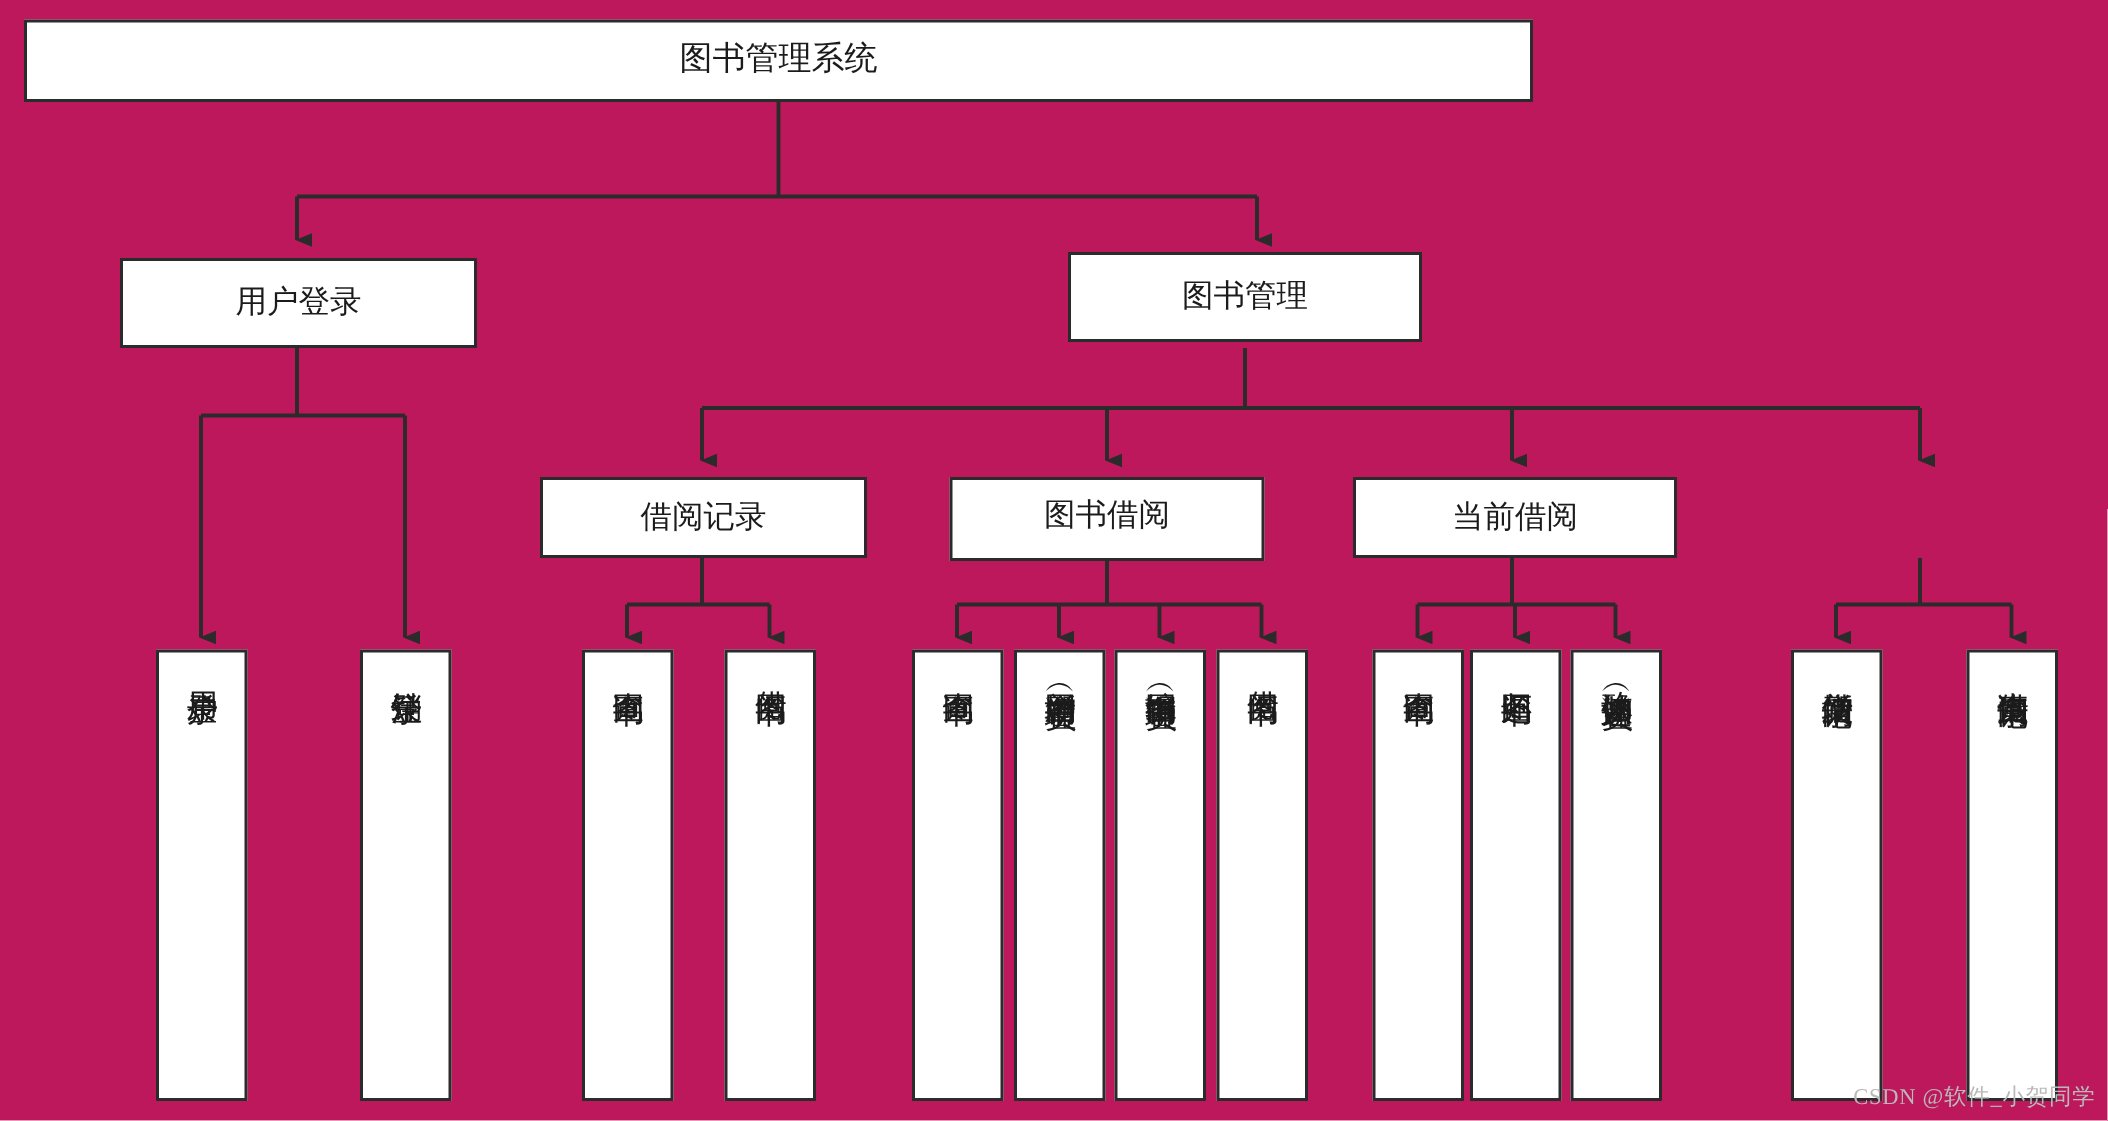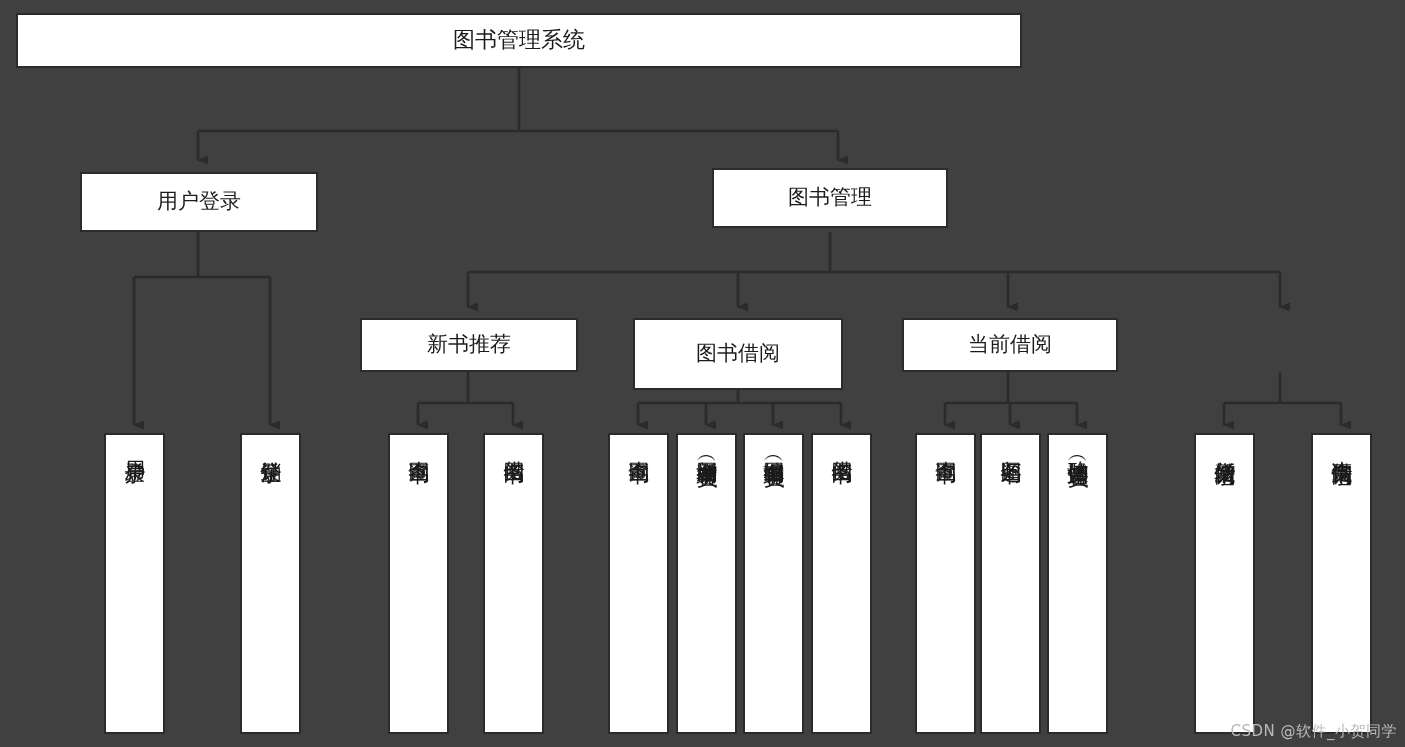--- a/index.html
+++ b/index.html
@@ -8,21 +8,21 @@
     padding: 0;
     background: #ffffff;
   }
   body {
     font-family: "DejaVu Sans", "Liberation Sans", sans-serif;
   }
   #diagram-root {
     position: relative;
     width: 1405px;
     height: 747px;
-    background: #404040;
+    background: #be185d;
     overflow: hidden;
   }
   #edges-layer {
     position: absolute;
     left: 0;
     top: 0;
     width: 1405px;
     height: 747px;
     pointer-events: none;
   }
@@ -65,20 +65,21 @@
   }
   #watermark {
     position: absolute;
     right: 8px;
     bottom: 6px;
     font-size: 15px;
     color: #b9b9b9;
     letter-spacing: 0.5px;
     white-space: nowrap;
     user-select: none;
+    font-family: Liberation Serif, serif;
   }
 </style>
 </head>
 <body>
 
 <div id="diagram-root">
 
   <svg id="edges-layer" viewBox="0 0 1405 747" width="1405" height="747" xmlns="http://www.w3.org/2000/svg">
     <defs>
       <marker id="arrowhead" markerWidth="9" markerHeight="11" refX="4.5" refY="10" orient="auto" markerUnits="userSpaceOnUse">
@@ -135,24 +136,24 @@
 
   <div class="node horiz" style="left:80px; top:172px; width:238px; height:60px;">
     <span class="node-label">用户登录</span>
   </div>
 
   <div class="node horiz" style="left:712px; top:168px; width:236px; height:60px;">
     <span class="node-label">图书管理</span>
   </div>
 
   <div class="node horiz" style="left:360px; top:318px; width:218px; height:54px;">
-    <span class="node-label">新书推荐</span>
-  </div>
-
-  <div class="node horiz" style="left:633px; top:318px; width:210px; height:72px;">
+    <span class="node-label">借阅记录</span>
+  </div>
+
+  <div class="node horiz" style="left:633px; top:318px; width:210px; height:56px;font-family:Liberation Mono, monospace;">
     <span class="node-label">图书借阅</span>
   </div>
 
   <div class="node horiz" style="left:902px; top:318px; width:216px; height:54px;">
     <span class="node-label">当前借阅</span>
   </div>
 
 
   <div class="node vert" style="left:104px; top:433px; width:61px; height:301px;">
     <span class="node-label">用户登录</span>

